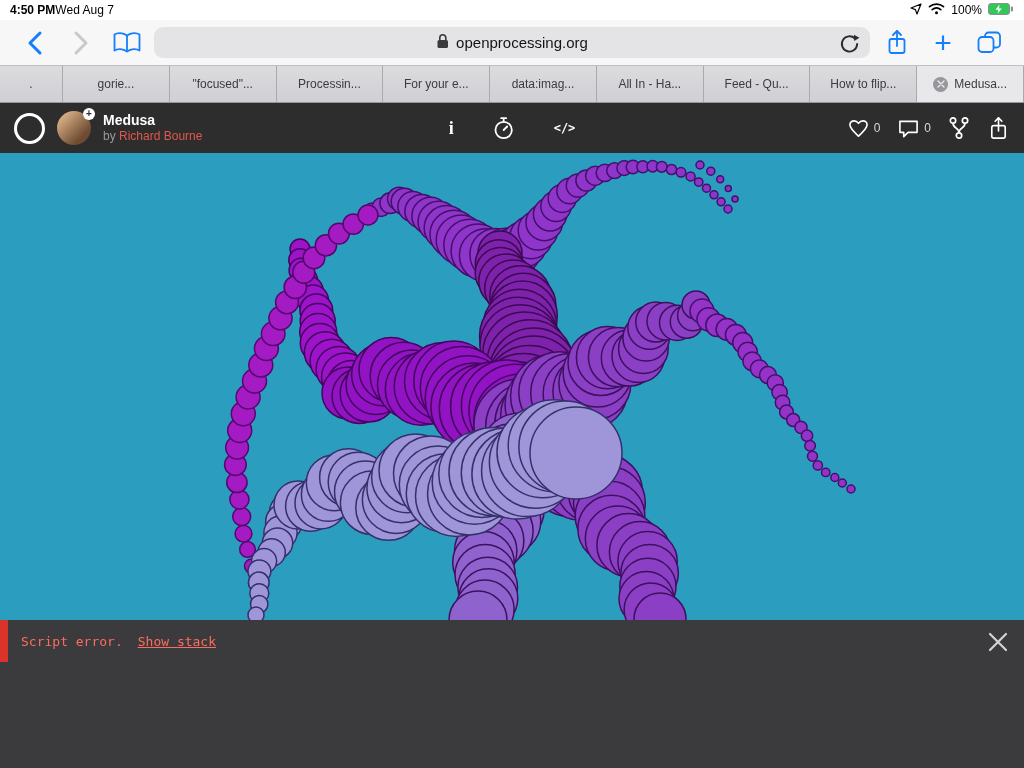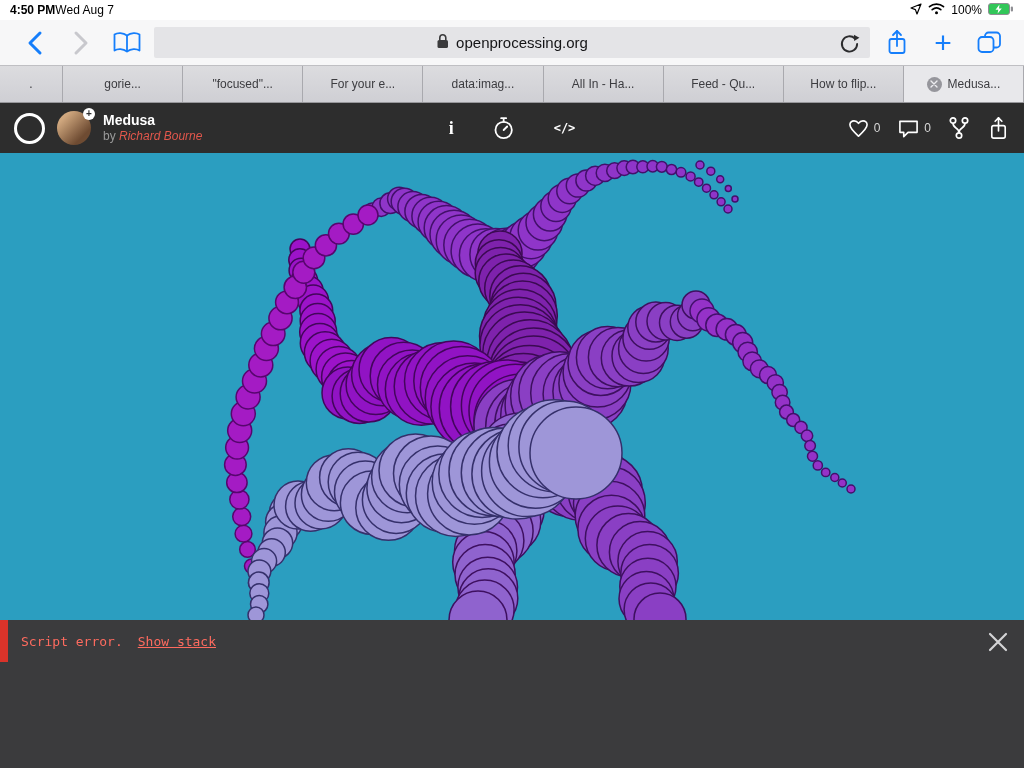--- a/index.html
+++ b/index.html
@@ -11,21 +11,21 @@
              align-items:center;padding:0 10px;font-size:12px;color:#000;}
   .sb-left{display:flex;align-items:center;}
   .sb-time{font-weight:700;}
   .sb-right{display:flex;gap:6px;align-items:center;}
 
   
   .toolbar{height:45px;background:#f7f7f8;border-bottom:1px solid #bfbfc3;
            display:flex;align-items:center;padding:0 12px;}
   .nav-btn{width:46px;height:40px;display:flex;align-items:center;justify-content:center;
            background:none;border:none;cursor:pointer;}
-  .urlfield{flex:1;height:31px;margin:0 4px;background:#e4e4e7;border-radius:2px;
+  .urlfield{flex:1;height:31px;margin:0 4px;background:#e4e4e7;border-radius:9px;
             display:flex;align-items:center;justify-content:center;gap:7px;position:relative;
             font-size:15px;color:#141416;cursor:text;}
   .reload-btn{position:absolute;right:8px;top:4px;background:none;border:none;cursor:pointer;padding:2px;}
   .plus-btn{font-size:30px;font-weight:300;color:var(--accent-blue);line-height:1;}
   .st-blue{stroke:var(--accent-blue);}
 
   
   .tabbar{height:36px;background:#c9c9ce;border-bottom:1px solid #97979b;display:flex;}
   .tab{flex:1;display:flex;align-items:center;justify-content:center;gap:6px;
        font-size:12px;color:#3c3c40;border-right:1px solid #a9a9ae;
@@ -40,21 +40,21 @@
   .opheader{height:50px;background:var(--header-bg);display:flex;align-items:center;
             padding:0 14px;gap:12px;position:relative;color:#fff;}
   .oplogo{width:31px;height:31px;border:3px solid #fff;border-radius:50%;box-sizing:border-box;flex:0 0 auto;}
   .avatar{width:34px;height:34px;border-radius:50%;flex:0 0 auto;position:relative;
           background:linear-gradient(135deg,#cfa77e 20%,#6e4b32 75%);}
   .avatar .badge{position:absolute;top:-3px;right:-4px;width:12px;height:12px;border-radius:50%;
           background:#fff;color:#2d2d2d;font-size:10px;line-height:12px;text-align:center;font-weight:700;}
   .titleblock{display:flex;flex-direction:column;justify-content:center;line-height:1.25;}
   .sketchtitle{font-size:14px;font-weight:700;color:#fff;}
   .byline{font-size:12px;color:#9a9a9a;}
-  .byline .author{color:var(--author-red);cursor:pointer;font-style:italic;}
+  .byline .author{color:var(--author-red);cursor:pointer;}
   .centericons{position:absolute;left:50%;transform:translateX(-50%);display:flex;
                gap:38px;align-items:center;}
   .info-glyph{font-family:"Liberation Serif",serif;font-size:18px;font-weight:700;font-style:normal;
               color:#fff;cursor:pointer;}
   .code-glyph{font-family:"DejaVu Sans Mono",monospace;font-size:12px;font-weight:700;color:#fff;cursor:pointer;}
   .righticons{margin-left:auto;display:flex;gap:17px;align-items:center;font-size:12px;color:#d8d8d8;}
   .iconcount{display:flex;align-items:center;gap:4px;cursor:pointer;}
   .hbtn{background:none;border:none;padding:0;cursor:pointer;display:flex;align-items:center;}
 
   
@@ -154,20 +154,23 @@
 
   <div class="tabbar">
     <div class="tab sliver">
         <span>.</span>
       </div>
     <div class="tab">
         <span>gorie...</span>
       </div>
     <div class="tab">
         <span>"focused"...</span>
+      </div>
+    <div class="tab">
+        <span>Processin...</span>
       </div>
     <div class="tab">
         <span>For your e...</span>
       </div>
     <div class="tab">
         <span>data:imag...</span>
       </div>
     <div class="tab">
         <span>All In - Ha...</span>
       </div>

